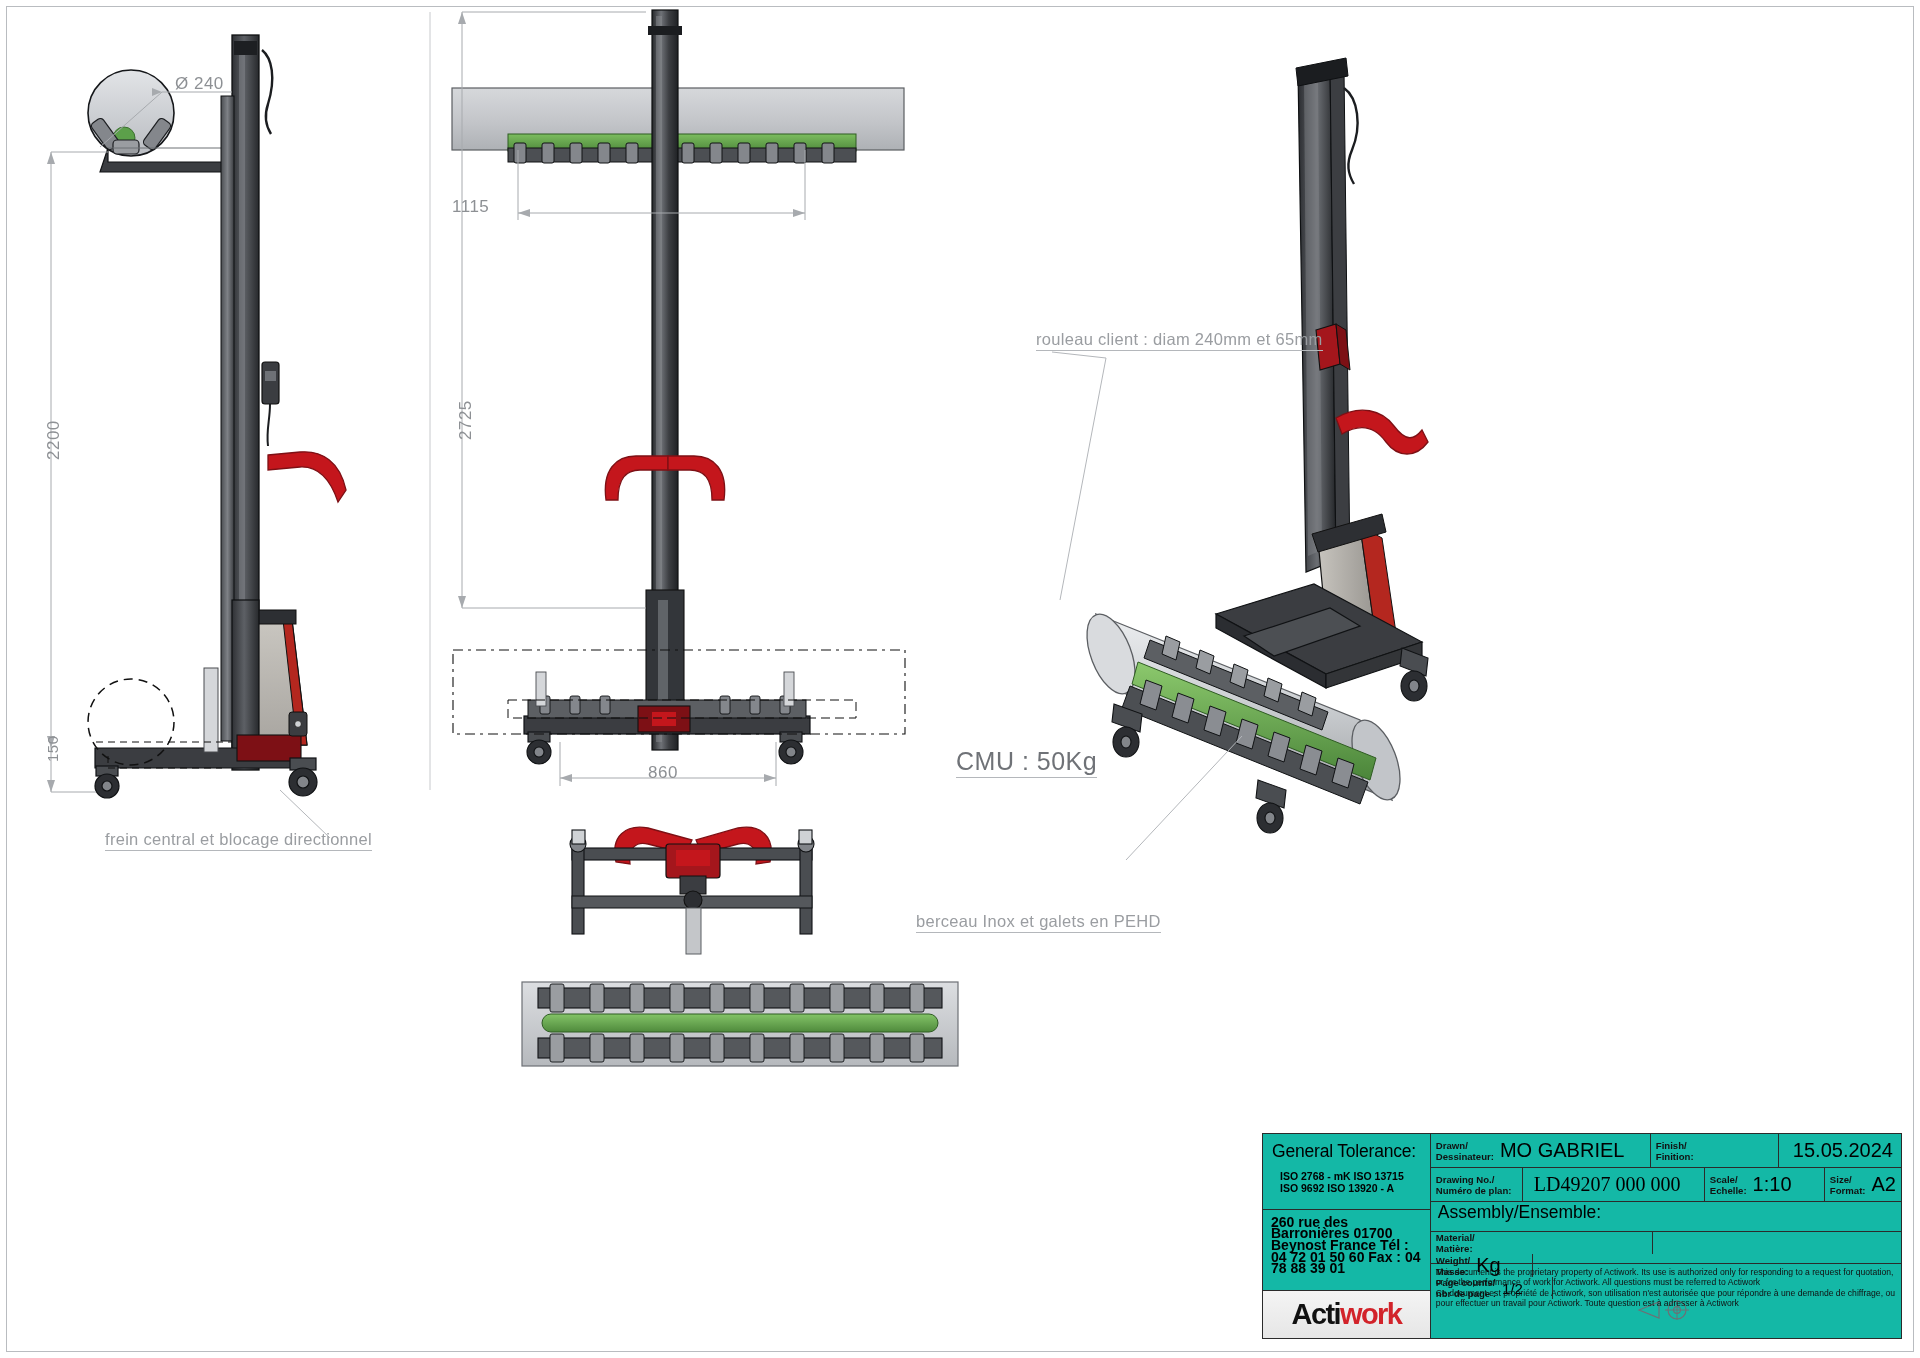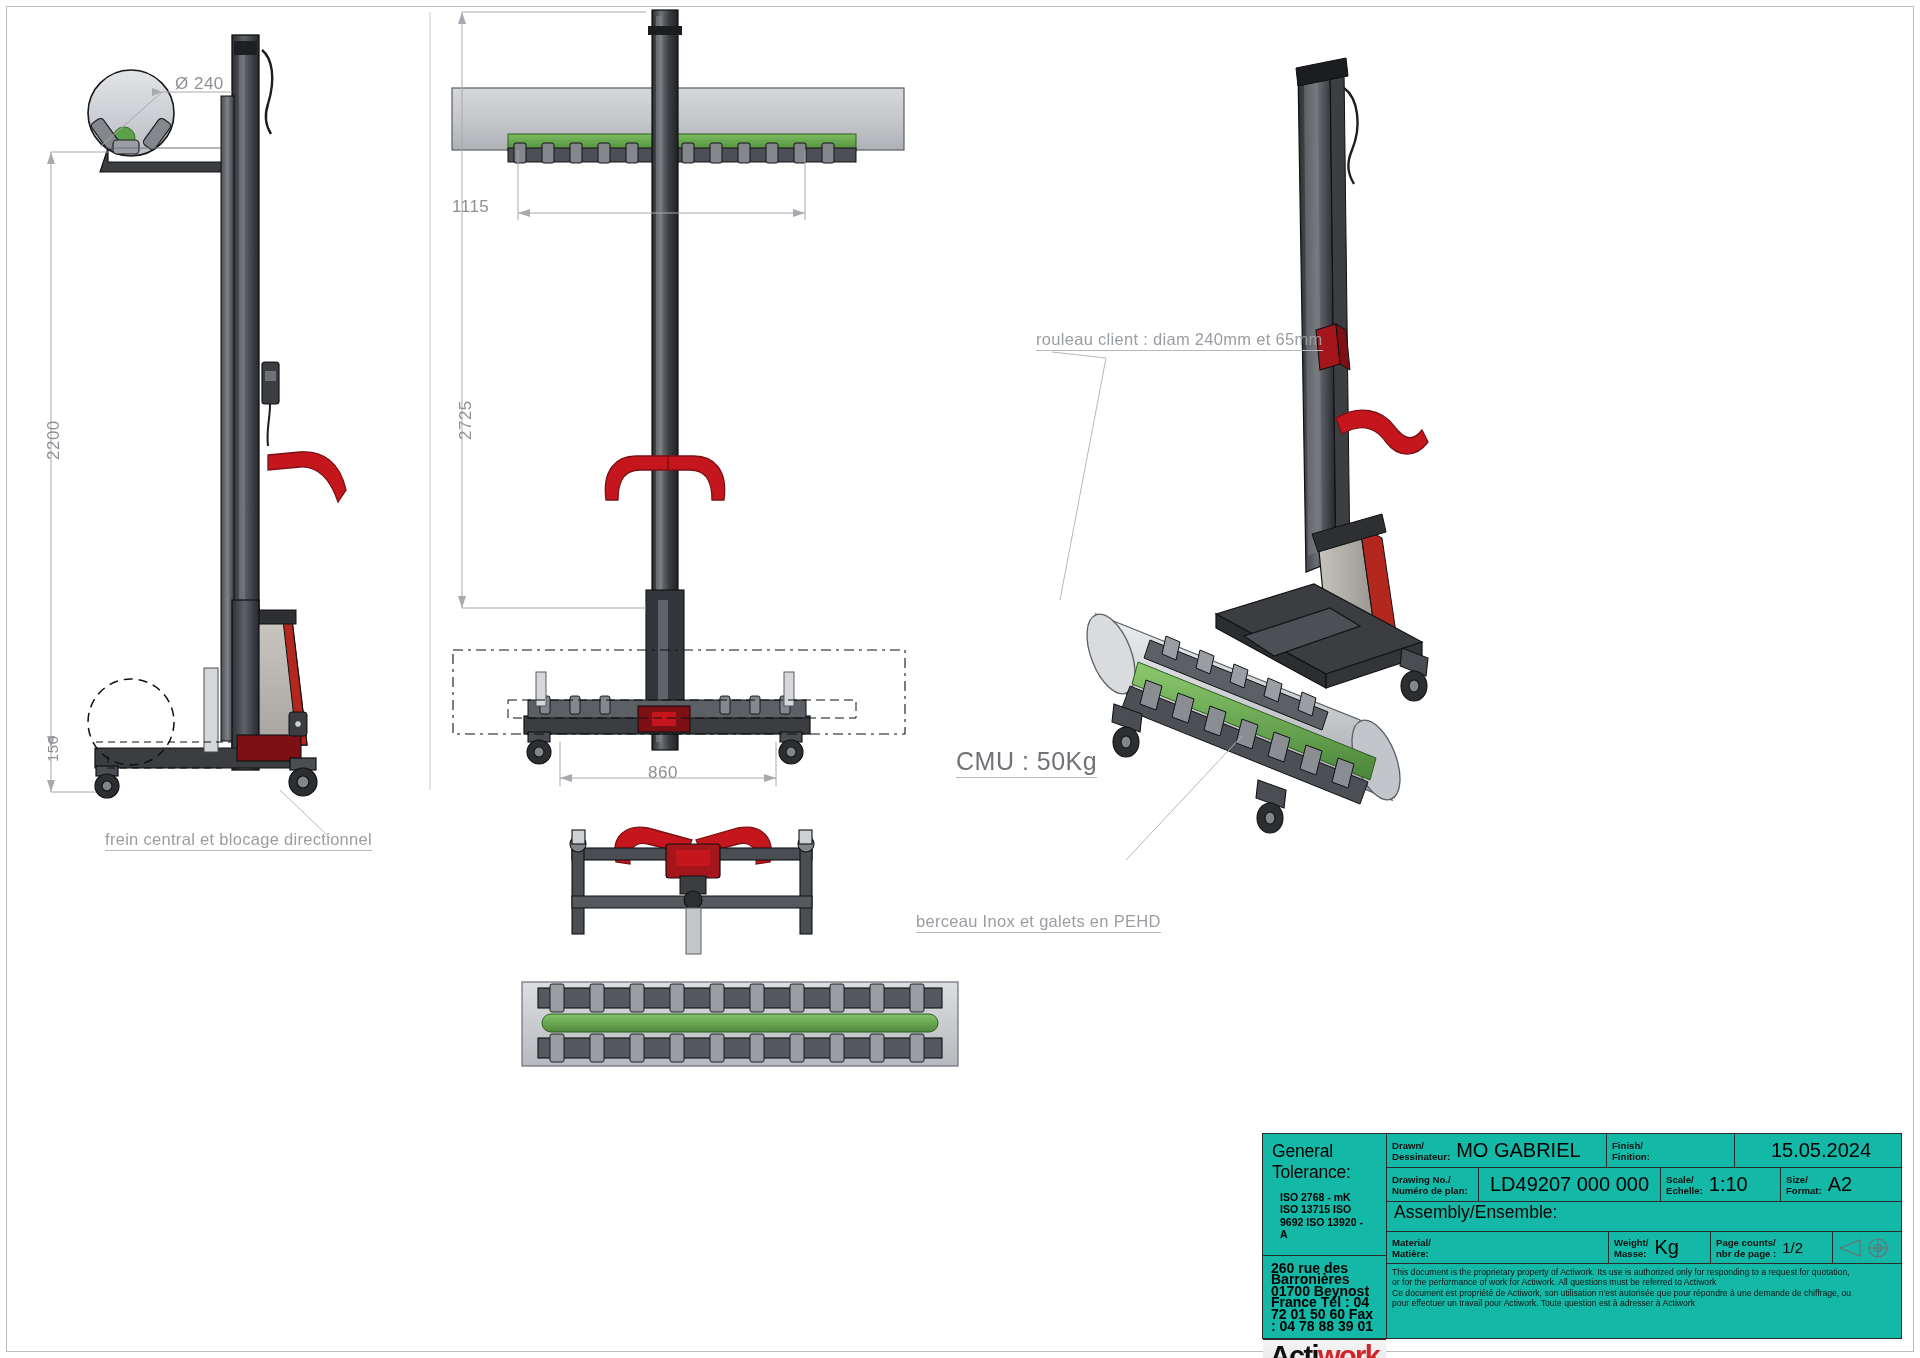--- a/index.html
+++ b/index.html
@@ -30,21 +30,21 @@
   .tb-row:last-child{border-bottom:none;}
   .cell{display:flex;align-items:center;box-sizing:border-box;border-right:1.2px solid #2b2b2b;padding:0 5px;}
   .cell:last-child{border-right:none;}
   .lbl{font-size:9.6px;line-height:11px;font-weight:600;color:#111;white-space:pre-line;}
   .val{font-size:20px;margin-left:6px;white-space:nowrap;}
   .val.sm{font-size:15px;}
   .r1{height:34px;}
   .r2{height:34px;}
   .r3{height:30px;}
   .r4{height:33px;}
-  .r5{height:32px;}
+  .r5{height:32px;flex-direction:column;}
   .r6{height:41px;}
   .asm{font-size:17.5px;padding-left:7px;display:flex;align-items:flex-start;}
   .desc{font-size:17.5px;padding-left:7px;display:flex;align-items:center;}
   .desc .dv{margin-left:9px;}
   .legal{font-size:8.6px;line-height:10.4px;padding:3px 5px;color:#111;}
   .proj{display:flex;align-items:center;justify-content:center;gap:1px;}
 </style>
 </head>
 <body>
 
@@ -479,21 +479,21 @@
         <div class="cell" style="flex:1;justify-content:center;">
           <span class="val">15.05.2024</span>
         </div>
       </div>
 
       <div class="tb-row r2">
         <div class="cell" style="width:92px;">
           <span class="lbl">Drawing No./
 Numéro de plan:</span>
         </div>
-        <div class="cell" style="width:182px;">
+        <div class="cell" style="width:182px;font-family:Liberation Serif, serif;">
           <span class="val">LD49207 000 000</span>
         </div>
         <div class="cell" style="width:120px;">
           <span class="lbl">Scale/
 Echelle:</span>
           <span class="val">1:10</span>
         </div>
         <div class="cell" style="flex:1;">
           <span class="lbl">Size/
 Format:</span>

